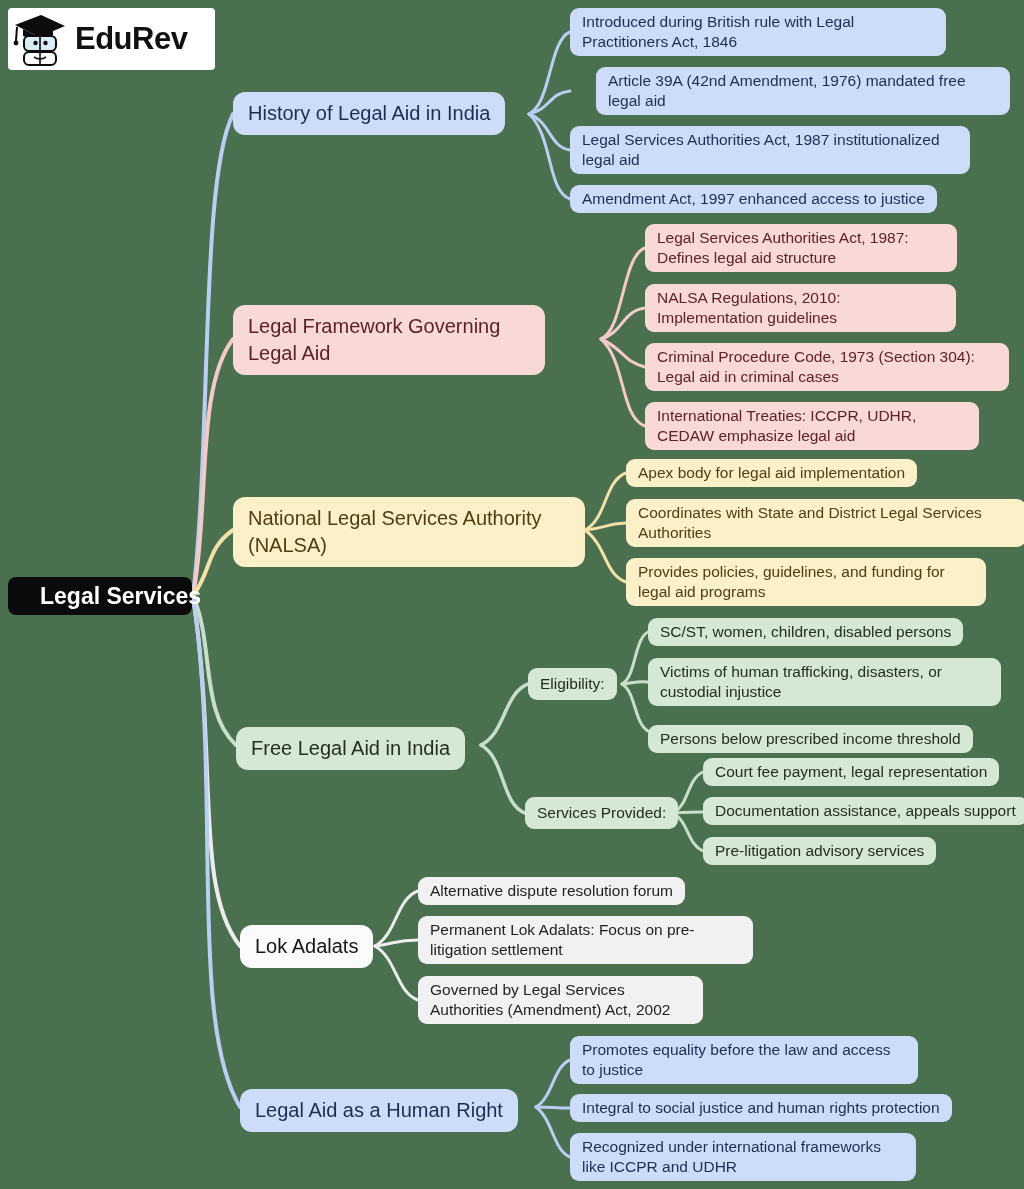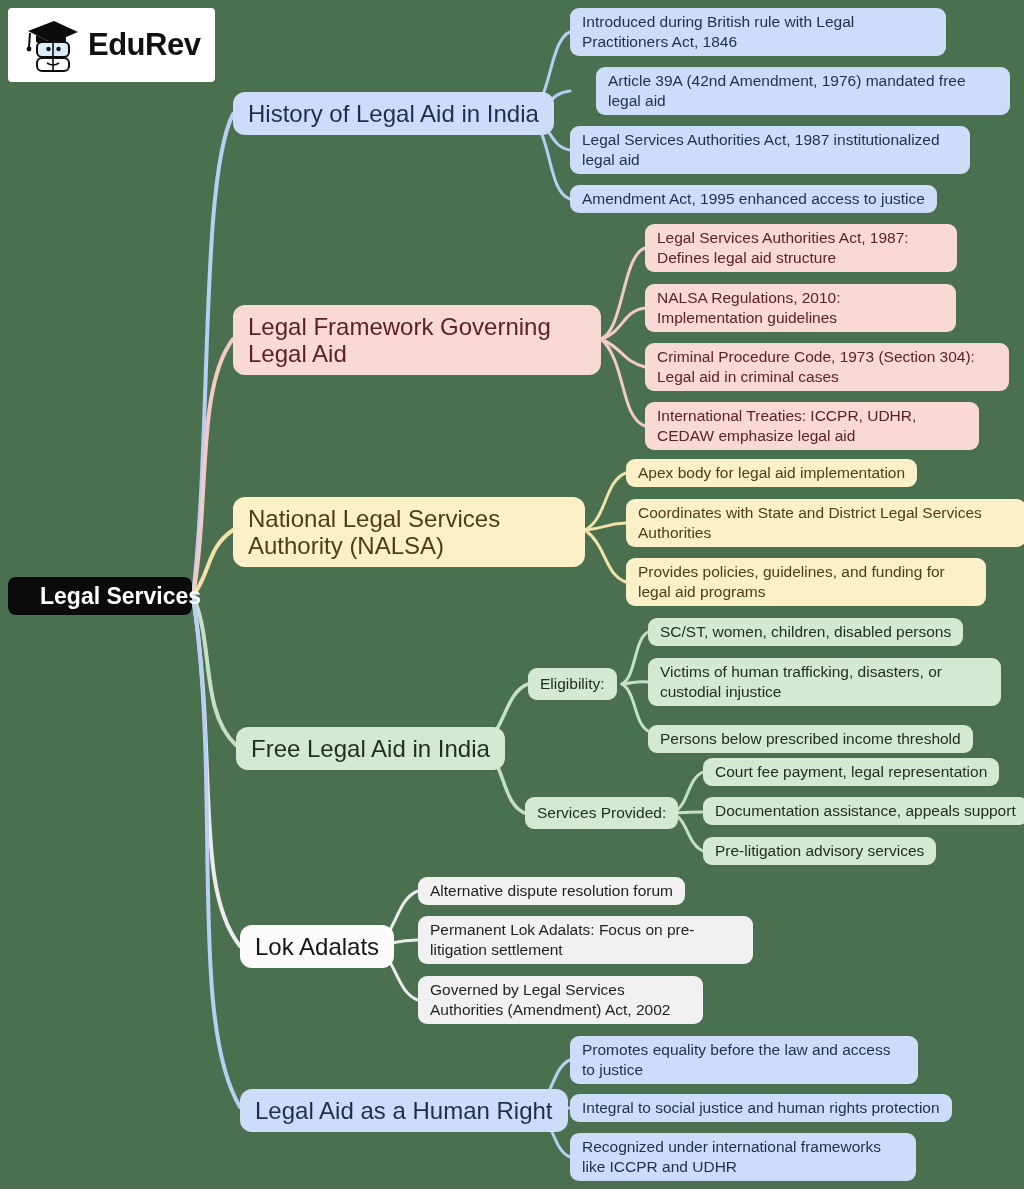--- a/index.html
+++ b/index.html
@@ -2,32 +2,32 @@
 <html><head>
 <meta charset="utf-8">
 <style>
   html,body{margin:0;padding:0;}
   body{font-family:"Liberation Sans",sans-serif;}
   #canvas{position:relative;width:1024px;height:1189px;background:#4a7050;overflow:hidden;}
   #edges{position:absolute;left:0;top:0;z-index:1;}
   .node{position:absolute;z-index:2;box-sizing:border-box;border-radius:10px;}
   .leaf{font-size:15.5px;line-height:20px;padding:4px 12px;border-radius:9px;}
   .one{white-space:nowrap;}
-  .branch{font-size:24px;line-height:27px;padding:8px 15px;border-radius:12px;}
+  .branch{font-size:20px;line-height:27px;padding:8px 15px;border-radius:12px;}
   .sub{font-size:15.5px;line-height:20px;padding:6px 12px;border-radius:9px;white-space:nowrap;}
   .c-blue{background:#cddcf8;color:#1c2e52;}
   .c-pink{background:#f8d9d6;color:#5d2126;}
   .c-yellow{background:#fbf0c7;color:#4f3d13;}
   .c-green{background:#d5e8d4;color:#22301f;}
   .c-gray{background:#f1f1f1;color:#1f1f1f;}
   .c-white{background:#fbfbfb;color:#151515;}
   #root-node{left:8px;top:577px;width:184px;height:38px;background:#0b0b0b;color:#fff;
     font-size:23px;line-height:28px;font-weight:bold;padding:5px 32px;border-radius:8px;white-space:nowrap;}
-  #logo{position:absolute;left:8px;top:8px;width:207px;height:74px;background:#ffffff;border-radius:4px;
-    z-index:3;display:flex;align-items:center;gap:8px;padding:0 14px;box-sizing:border-box;}
+  #logo{position:absolute;left:8px;top:8px;width:207px;height:62px;background:#ffffff;border-radius:4px;
+    z-index:3;display:flex;align-items:center;gap:8px;padding:0 1px;box-sizing:border-box;}
   #brand{font-size:31px;font-weight:bold;color:#111;letter-spacing:-0.5px;}
 </style>
 </head>
 <body>
 
 <div id="canvas">
 
   <svg id="edges" width="1024" height="1189" viewBox="0 0 1024 1189" fill="none" stroke-linecap="round">
 
     <path d="M193,596 C 212,430 200,180 233,114" stroke="#b9cef2" stroke-width="4"></path>
@@ -84,23 +84,23 @@
     </svg>
     <span id="brand">EduRev</span>
   </div>
 
   <div class="node" id="root-node">Legal Services</div>
 
   <div class="node branch c-blue one" style="left:233px;top:92px;">History of Legal Aid in India</div>
   <div class="node leaf c-blue" style="left:570px;top:8px;width:376px;">Introduced during British rule with Legal Practitioners Act, 1846</div>
   <div class="node leaf c-blue" style="left:596px;top:67px;width:414px;">Article 39A (42nd Amendment, 1976) mandated free legal aid</div>
   <div class="node leaf c-blue" style="left:570px;top:126px;width:400px;">Legal Services Authorities Act, 1987 institutionalized legal aid</div>
-  <div class="node leaf c-blue one" style="left:570px;top:185px;">Amendment Act, 1995 enhanced access to justice</div>
+  <div class="node leaf c-blue one" style="left:570px;top:185px;">Amendment Act, 1997 enhanced access to justice</div>
 
-  <div class="node branch c-pink" style="left:233px;top:305px;width:368px;">Legal Framework Governing Legal Aid</div>
+  <div class="node branch c-pink" style="left:233px;top:305px;width:312px;">Legal Framework Governing Legal Aid</div>
   <div class="node leaf c-pink" style="left:645px;top:224px;width:312px;">Legal Services Authorities Act, 1987: Defines legal aid structure</div>
   <div class="node leaf c-pink" style="left:645px;top:284px;width:311px;">NALSA Regulations, 2010: Implementation guidelines</div>
   <div class="node leaf c-pink" style="left:645px;top:343px;width:364px;">Criminal Procedure Code, 1973 (Section 304): Legal aid in criminal cases</div>
   <div class="node leaf c-pink" style="left:645px;top:402px;width:334px;">International Treaties: ICCPR, UDHR, CEDAW emphasize legal aid</div>
 
   <div class="node branch c-yellow" style="left:233px;top:497px;width:352px;">National Legal Services Authority (NALSA)</div>
   <div class="node leaf c-yellow one" style="left:626px;top:459px;">Apex body for legal aid implementation</div>
   <div class="node leaf c-yellow" style="left:626px;top:499px;width:400px;">Coordinates with State and District Legal Services Authorities</div>
   <div class="node leaf c-yellow" style="left:626px;top:558px;width:360px;">Provides policies, guidelines, and funding for legal aid programs</div>
 

